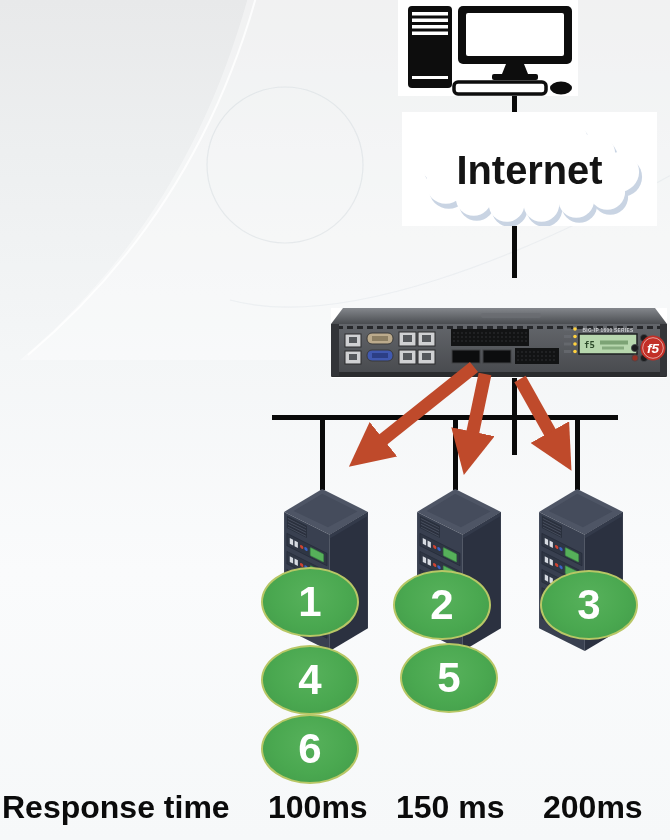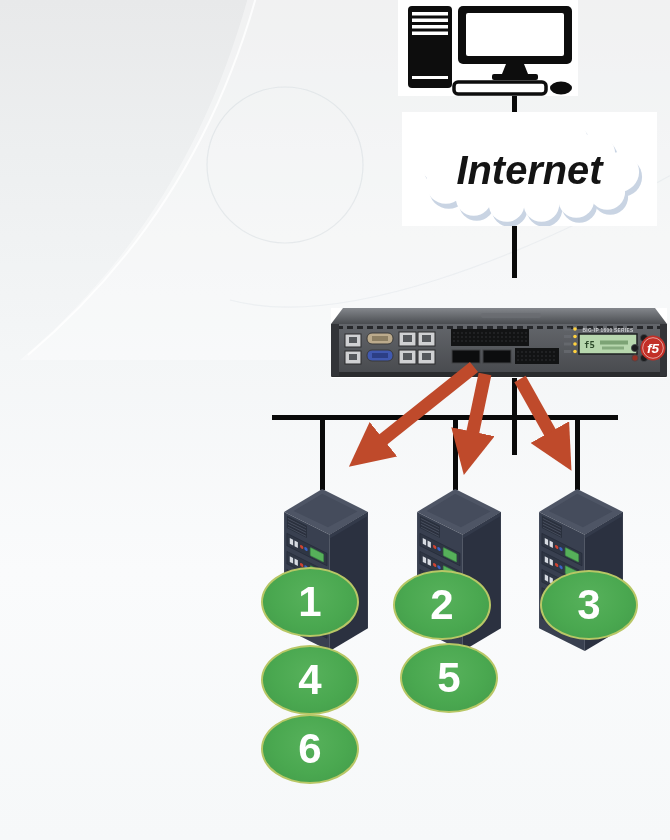--- a/index.html
+++ b/index.html
@@ -7,21 +7,21 @@
     position:relative;width:670px;height:840px;overflow:hidden;
     font-family:"Liberation Sans",sans-serif;
     background:linear-gradient(180deg,#e8e9ea 0%,#edeff0 18%,#f4f6f7 42%,#fafbfc 68%,#f6f8f9 100%);
   }
   .layer{position:absolute;left:0;top:0;width:670px;height:840px;pointer-events:none;}
   .bg{z-index:0}
   .lines{z-index:1}
   .arrows{z-index:3}
   .imgbox{position:absolute;background:#ffffff;z-index:2;}
   .client{left:398px;top:0;width:180px;height:96px;}
-  .cloudbox{left:402px;top:112px;width:255px;height:114px;font-style:italic;}
+  .cloudbox{left:402px;top:112px;width:255px;height:114px;}
   .devicebox{left:331px;top:283px;width:336px;height:70px;margin-top:25px;}
   .server{position:absolute;top:489px;width:84px;height:164px;z-index:2;}
   .s1{left:284px}.s2{left:417px}.s3{left:539px}
   .req{
     position:absolute;width:98px;height:70px;box-sizing:border-box;z-index:4;
     border-radius:50%;border:2px solid #b8c766;
     background:radial-gradient(ellipse at 50% 40%,#57b15b 0%,#4aa850 55%,#429a49 100%);
     color:#fff;font-weight:bold;font-size:42px;
     display:flex;align-items:center;justify-content:center;
   }
@@ -291,14 +291,20 @@
       <use href="#srv-sym"></use>
     </svg>
 
   <div class="req c1">1</div>
   <div class="req c2">2</div>
   <div class="req c3">3</div>
   <div class="req c4">4</div>
   <div class="req c5">5</div>
   <div class="req c6">6</div>
 
+  <div class="footer">
+    <span class="rt-label">Response time</span>
+    <span class="t1">100ms</span>
+    <span class="t2">150 ms</span>
+    <span class="t3">200ms</span>
+  </div>
 
 </div>
 
 </body></html>

